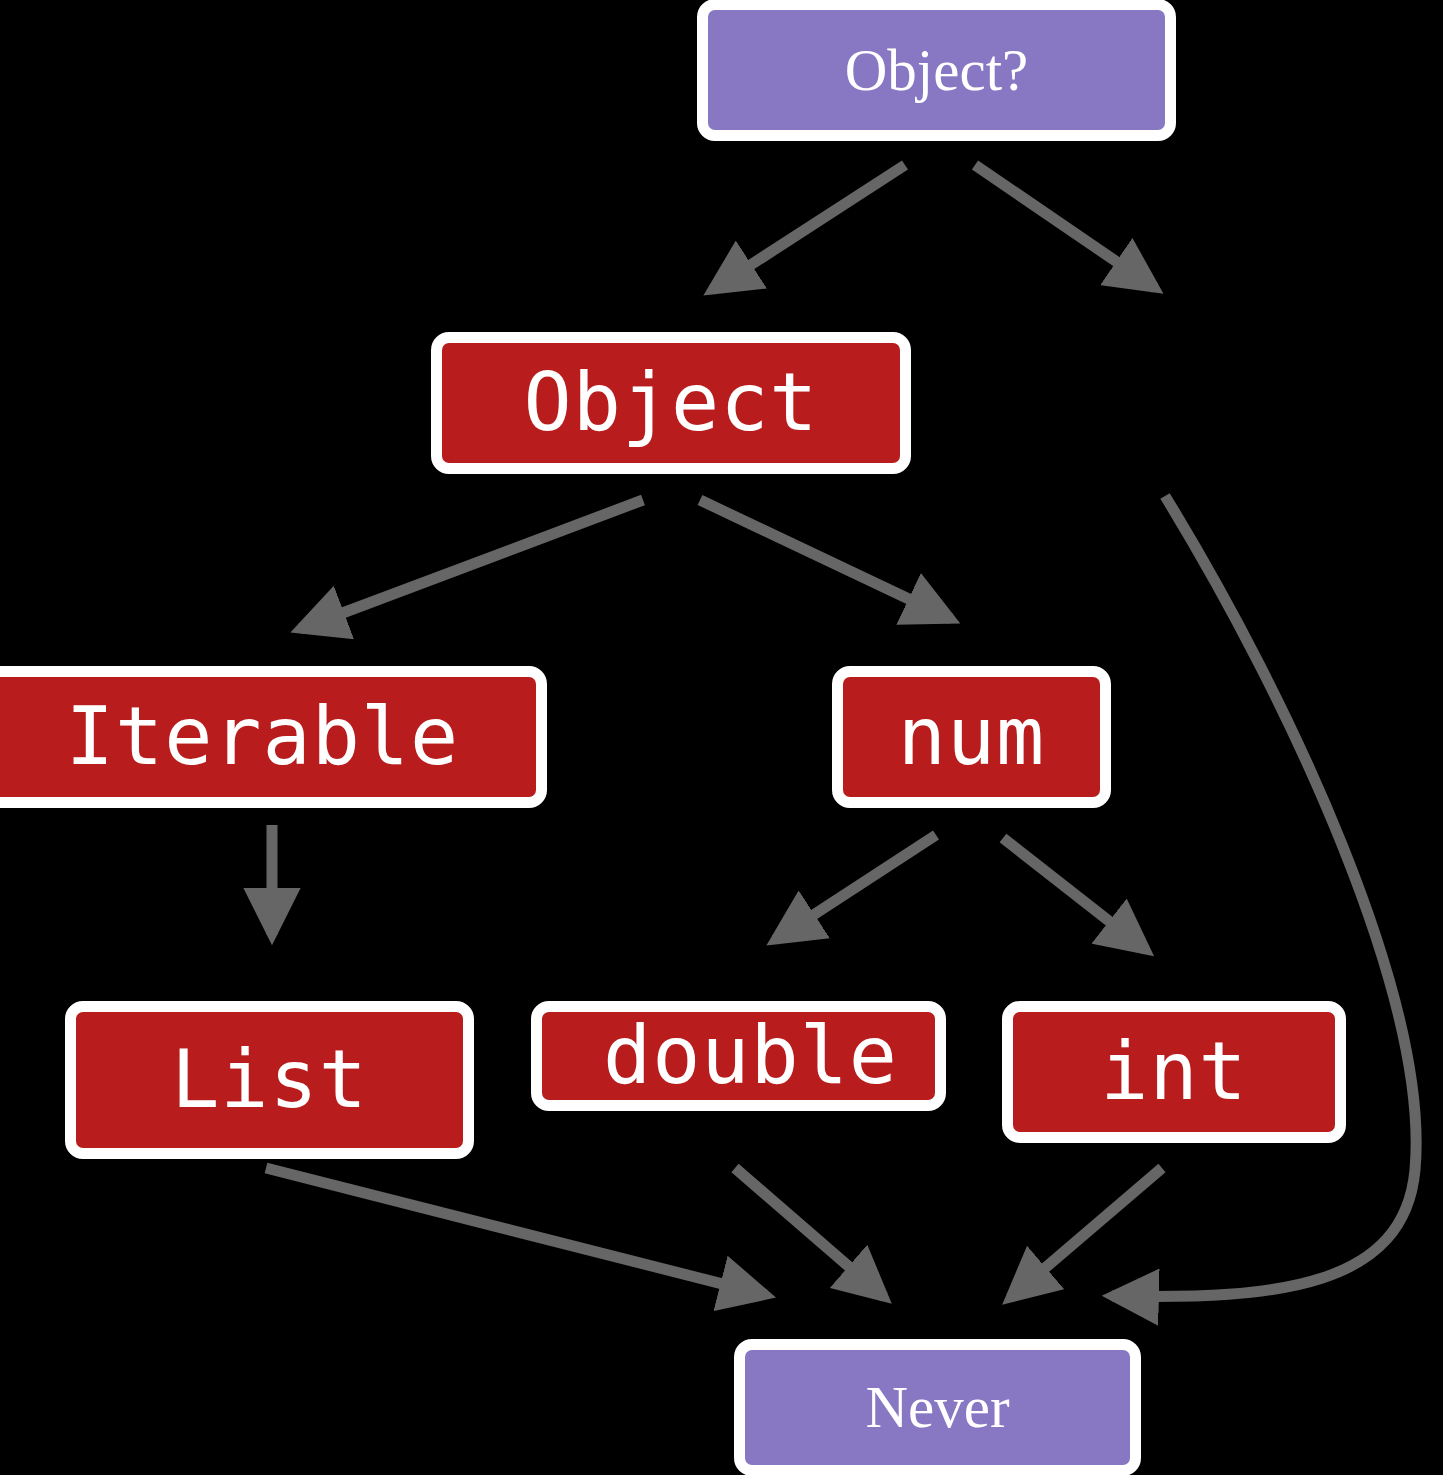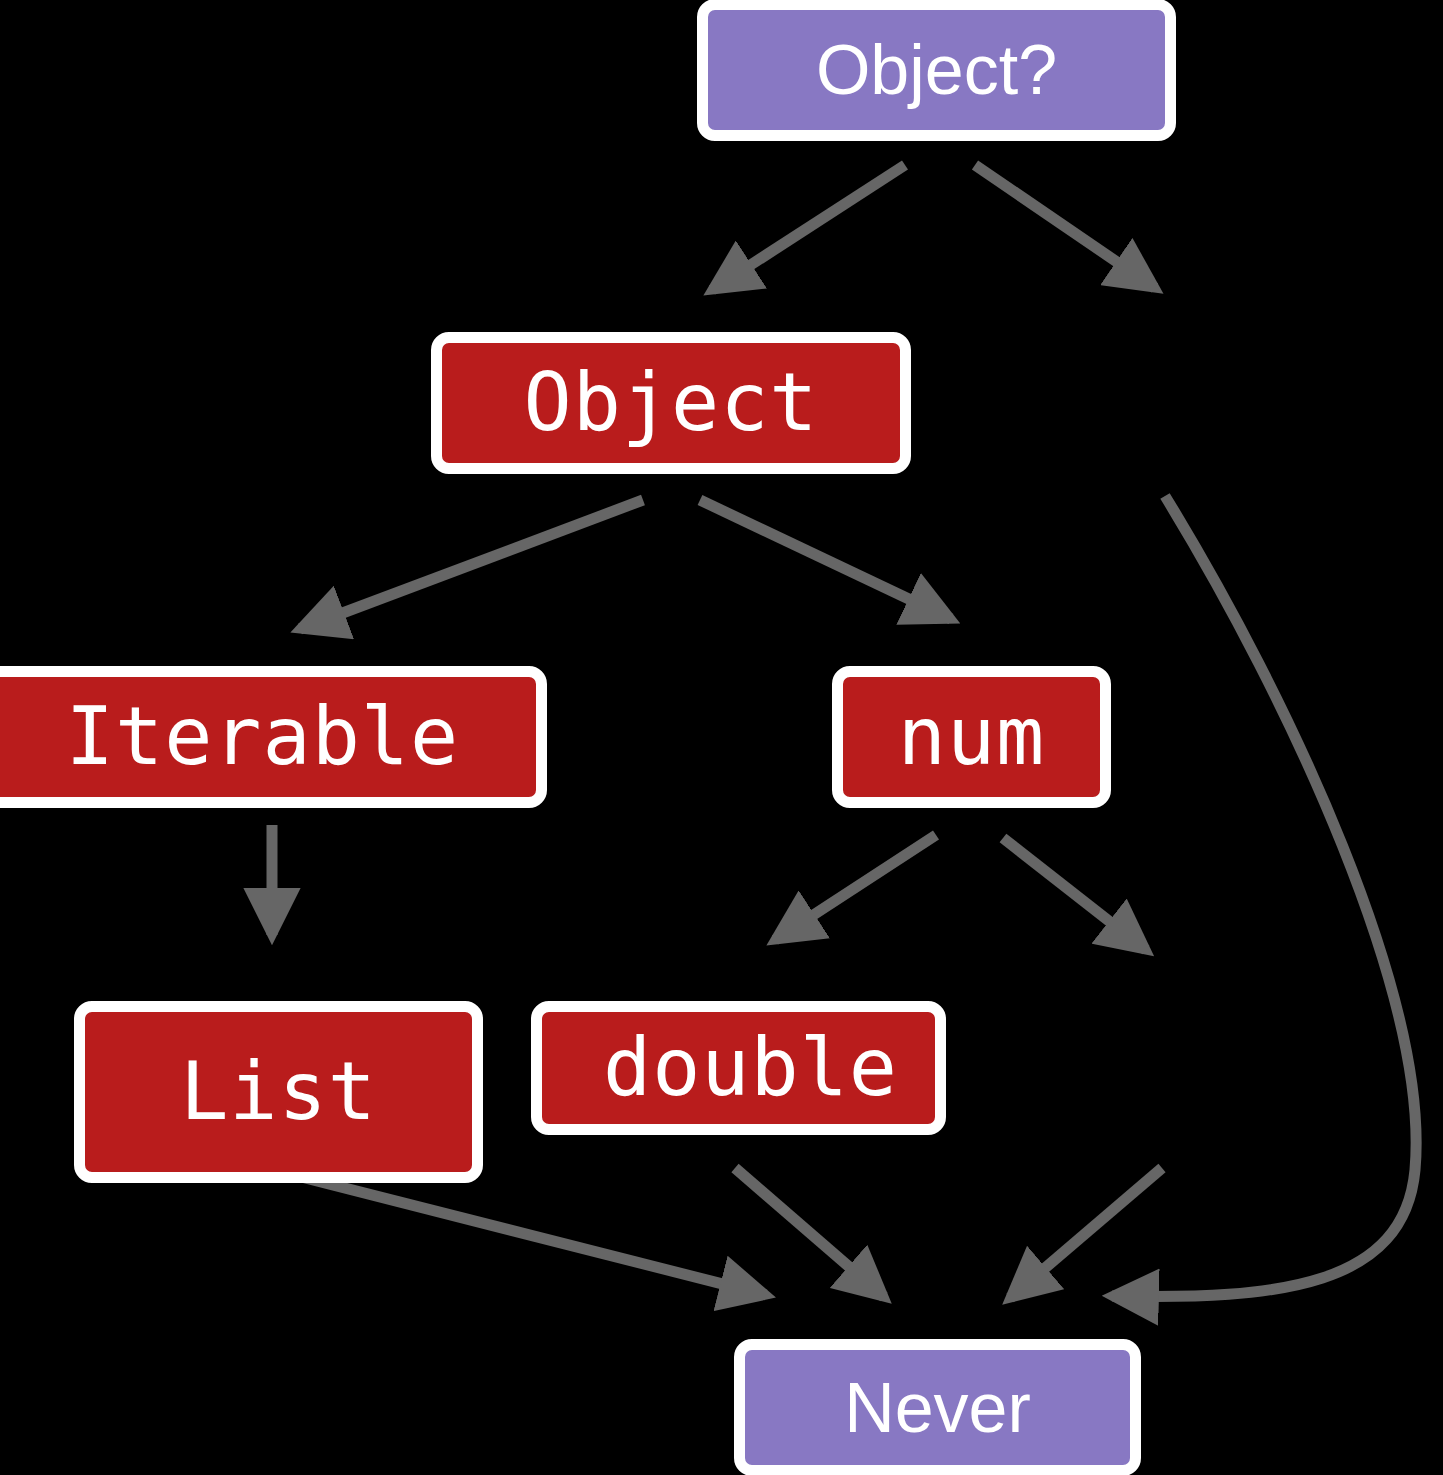--- a/index.html
+++ b/index.html
@@ -40,31 +40,31 @@
     display: block;
   }
   .node-blue {
     background: #b91c1c;
     font-family: "DejaVu Sans Mono", "Liberation Mono", monospace;
     font-size: 80px;
     letter-spacing: 1px;
   }
   .node-purple {
     background: #8878C3;
-    font-family: Liberation Sans, sans-serif;
-    font-size: 70px;
+    font-family: Liberation Serif, serif;
+    font-size: 59px;
   }
   
   #n-object-nullable { left: 697px;  top: -1px;   width: 479px; height: 142px; }
   #n-object          { left: 431px;  top: 332px;  width: 480px; height: 142px; }
   #n-null            { left: 969px;  top: 332px;  width: 410px; height: 142px; }
   #n-iterable        { left: -22px;  top: 666px;  width: 569px; height: 142px; }
   #n-num             { left: 832px;  top: 666px;  width: 279px; height: 142px; }
-  #n-list            { left: 74px;   top: 1001px; width: 409px; height: 182px; }
-  #n-double          { left: 531px;  top: 1001px; width: 415px; height: 134px; padding-left: 24px; }
+  #n-list            { left: 65px;   top: 1001px; width: 409px; height: 158px; }
+  #n-double          { left: 531px;  top: 1001px; width: 415px; height: 110px; padding-left: 24px; }
   #n-int             { left: 1002px; top: 1001px; width: 344px; height: 142px; }
   #n-never           { left: 734px;  top: 1339px; width: 407px; height: 137px; }
 </style>
 </head>
 <body>
 
 <div id="stage">
 
   <svg id="edges" viewBox="0 0 1443 1475" width="1443" height="1475" xmlns="http://www.w3.org/2000/svg">
     <defs>
@@ -117,18 +117,21 @@
   </div>
 
   <div id="n-list" class="node node-blue">
     <span class="label">List</span>
   </div>
 
   <div id="n-double" class="node node-blue">
     <span class="label">double</span>
   </div>
 
+  <div id="n-int" class="node node-blue">
+    <span class="label">int</span>
+  </div>
 
   <div id="n-never" class="node node-purple">
     <span class="label">Never</span>
   </div>
 
 </div>
 
 </body></html>

